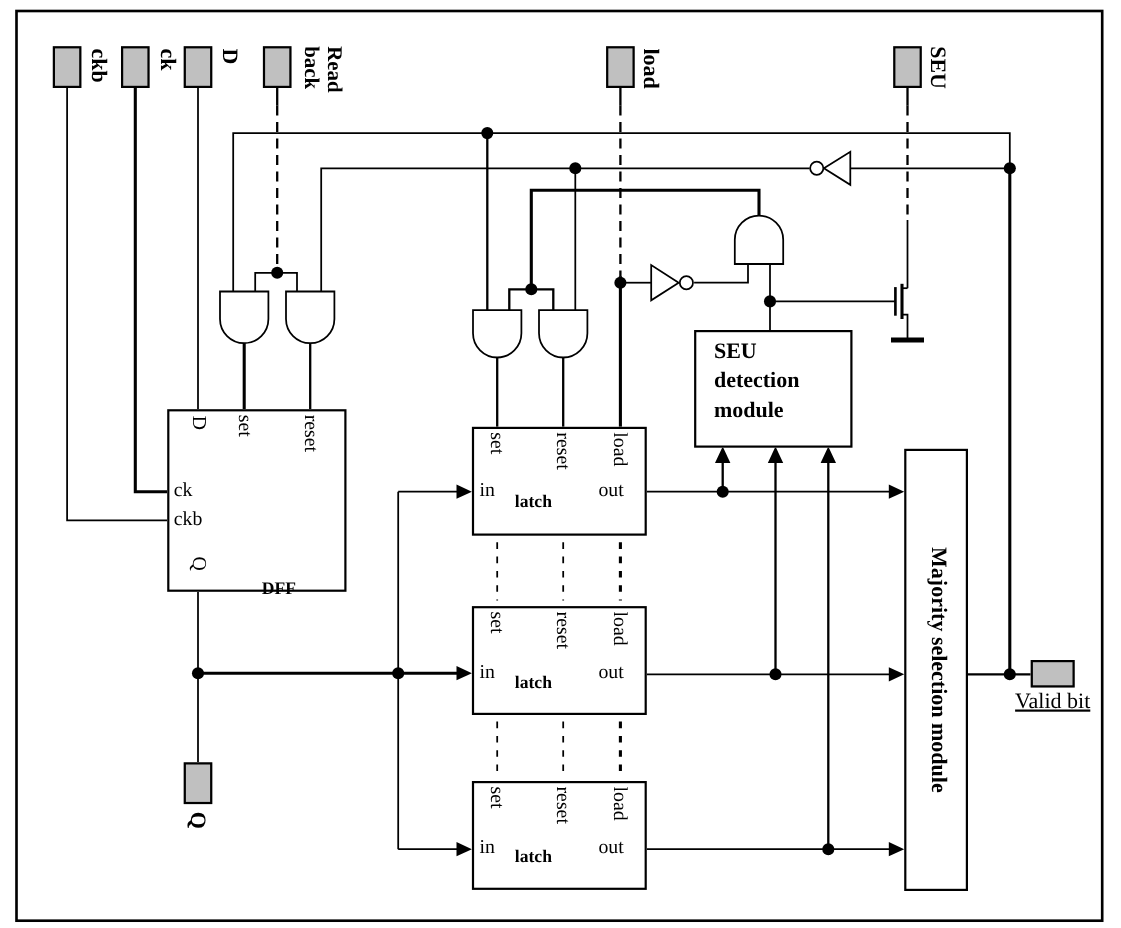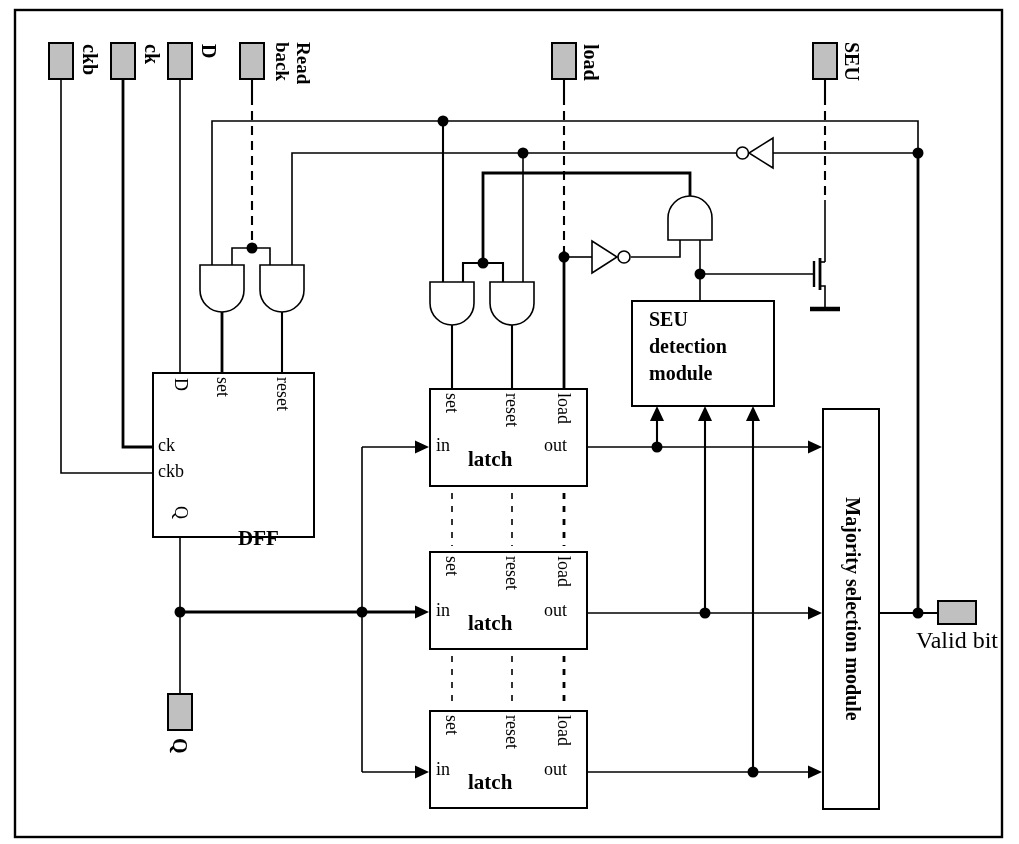--- a/index.html
+++ b/index.html
@@ -7,24 +7,24 @@
     position:relative;width:1019px;height:844px;background:#ffffff;
     font-family:"Liberation Serif","DejaVu Serif",serif;color:#000;overflow:hidden;
   }
   #wires-svg{position:absolute;left:0;top:0;width:1019px;height:844px;}
   .blockbox{position:absolute;border:2px solid #000;background:#fff;box-sizing:border-box;}
   .pad{position:absolute;border:2px solid #000;box-sizing:border-box;}
   .lbl{position:absolute;white-space:pre-line;line-height:1.08;}
   .rot{transform-origin:0 0;transform:rotate(90deg);}
   .padlbl{font-weight:bold;font-size:20px;}
   .pinlbl{font-size:18px;}
-  .titlelbl{font-weight:bold;font-size:21px;}
+  .titlelbl{font-weight:bold;font-size:16px;}
   .modlbl{font-weight:bold;font-size:20px;line-height:1.35;}
   .majlbl{font-weight:bold;font-size:20px;width:250px;text-align:center;}
-  .vbit{font-size:24px;width:110px;text-align:center;}
+  .vbit{font-size:20px;width:110px;text-align:center;text-decoration:underline;}
 </style>
 </head>
 <body>
 
 <div id="canvas">
 
   <svg id="wires-svg" viewBox="0 0 1019 844" xmlns="http://www.w3.org/2000/svg">
 
     <g>
       <rect x="15" y="10" width="987" height="827" fill="none" stroke="#000" stroke-width="2.4"></rect>

